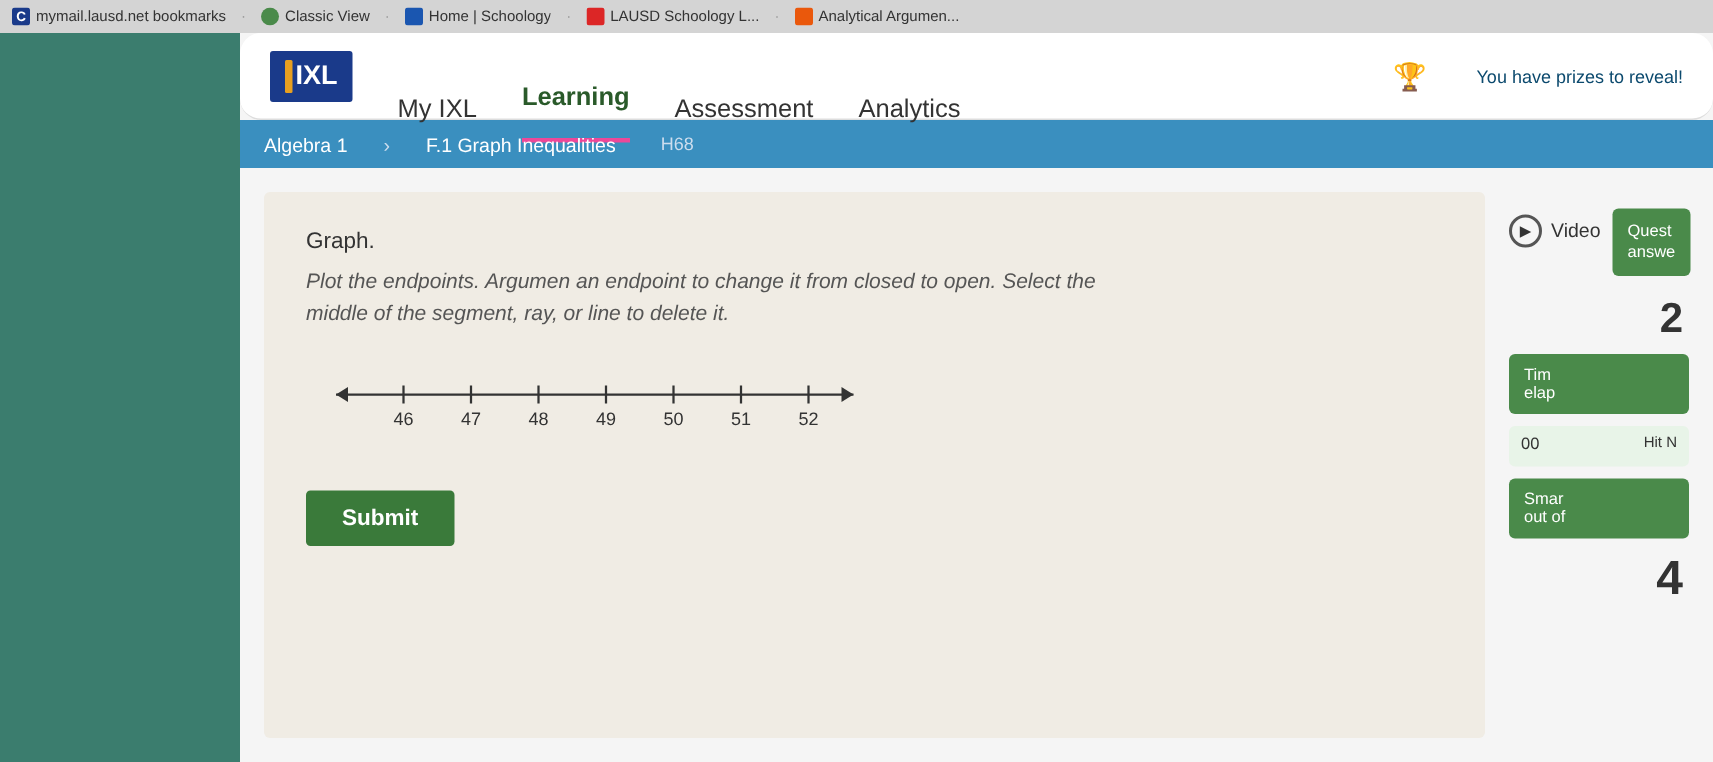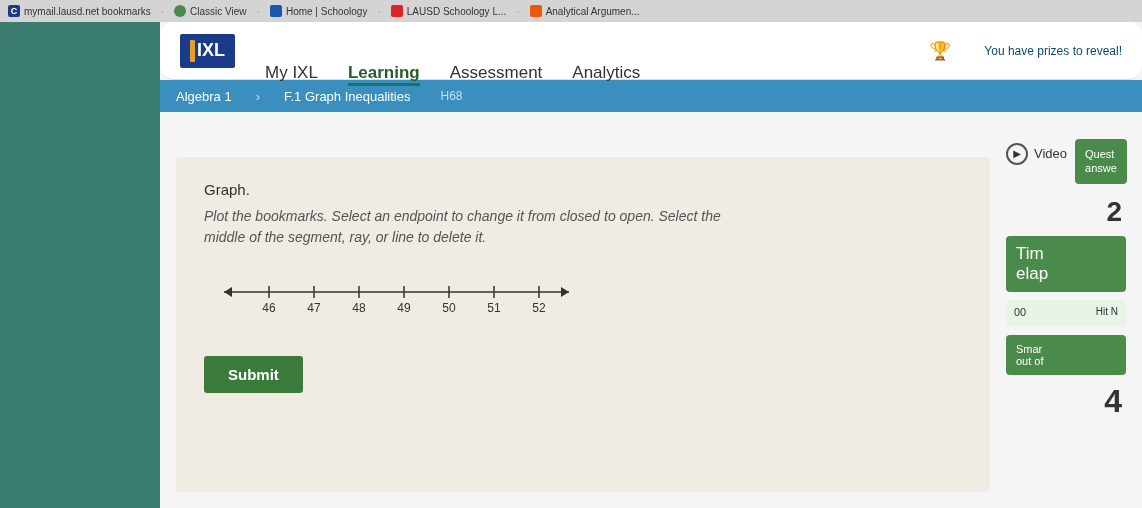--- a/index.html
+++ b/index.html
@@ -86,22 +86,22 @@
       font-size: 17px;
       color: #333;
       text-decoration: none;
       padding: 4px 0;
       cursor: pointer;
       margin-top: 44px;
     }
     .nav-link.active {
       font-weight: bold;
       color: #2a5a2a;
-      border-bottom: 3px solid #0f766e;
-      padding-bottom: 0;
+      border-bottom: 3px solid #ec4899;
+      padding-bottom: 17px;
     }
     .nav-right {
       display: flex;
       align-items: center;
       gap: 8px;
       margin-left: auto;
     }
     .prize-badge {
       display: flex;
       align-items: center;
@@ -136,21 +136,20 @@
       height: calc(100% - 90px);
     }
 
     
     .main-card {
       background: #f0ece4;
       border-radius: 4px;
       padding: 24px 28px;
       flex: 1;
       position: relative;
-      margin-top: 29px;
     }
 
     .question-label {
       font-size: 15px;
       color: #333;
       margin-bottom: 8px;
     }
     .inequality {
       font-size: 16px;
       color: #333;
@@ -338,21 +337,21 @@
     <span>Algebra 1</span>
     <span class="breadcrumb-sep">›</span>
     <span>F.1 Graph Inequalities</span>
     <span style="margin-left:6px; font-size:12px; color:#cde;">H68</span>
   </div>
 
   <div class="content-area">
 
     <div class="main-card">
       <p class="question-label">Graph.</p>
-      <p class="instruction-text">Plot the bookmarks. Select an endpoint to change it from closed to open. Select the middle of the segment, ray, or line to delete it.</p>
+      <p class="instruction-text">Plot the endpoints. Argumen an endpoint to change it from closed to open. Select the middle of the segment, ray, or line to delete it.</p>
 
       
       <div class="number-line-container">
         <svg class="number-line-svg" viewBox="0 0 380 50">
 
           <line x1="10" y1="20" x2="355" y2="20" stroke="#333" stroke-width="1.5"></line>
 
           <polygon points="10,20 18,15 18,25" fill="#333"></polygon>
 
           <polygon points="355,20 347,15 347,25" fill="#333"></polygon>
@@ -393,21 +392,21 @@
         <div class="question-card" style="flex:1;">
           <div style="font-size:11px; line-height:1.3;">Quest<br>answe</div>
         </div>
       </div>
 
       <div style="text-align:right; padding-right:4px;">
         <span class="question-number" style="font-size:28px; font-weight:bold; color:#333;">2</span>
       </div>
 
       <div class="timer-card">
-        <div style="font-size:17px;">Tim<br>elap</div>
+        <div style="font-size:11px;">Tim<br>elap</div>
       </div>
 
       <div class="stats-card">
         <div class="stats-row">
           <span>00</span>
           <span style="font-size:10px;">Hit N</span>
         </div>
       </div>
 
       <div class="smart-card">

